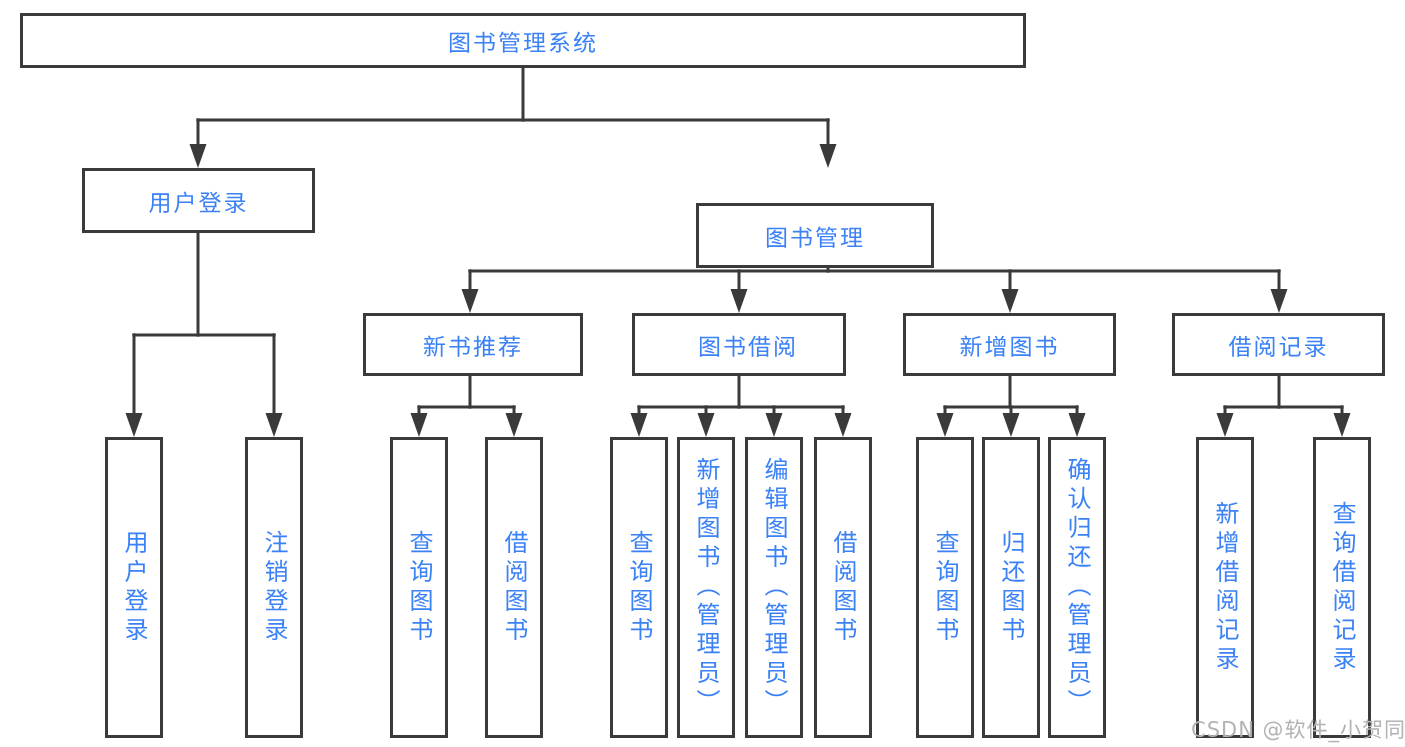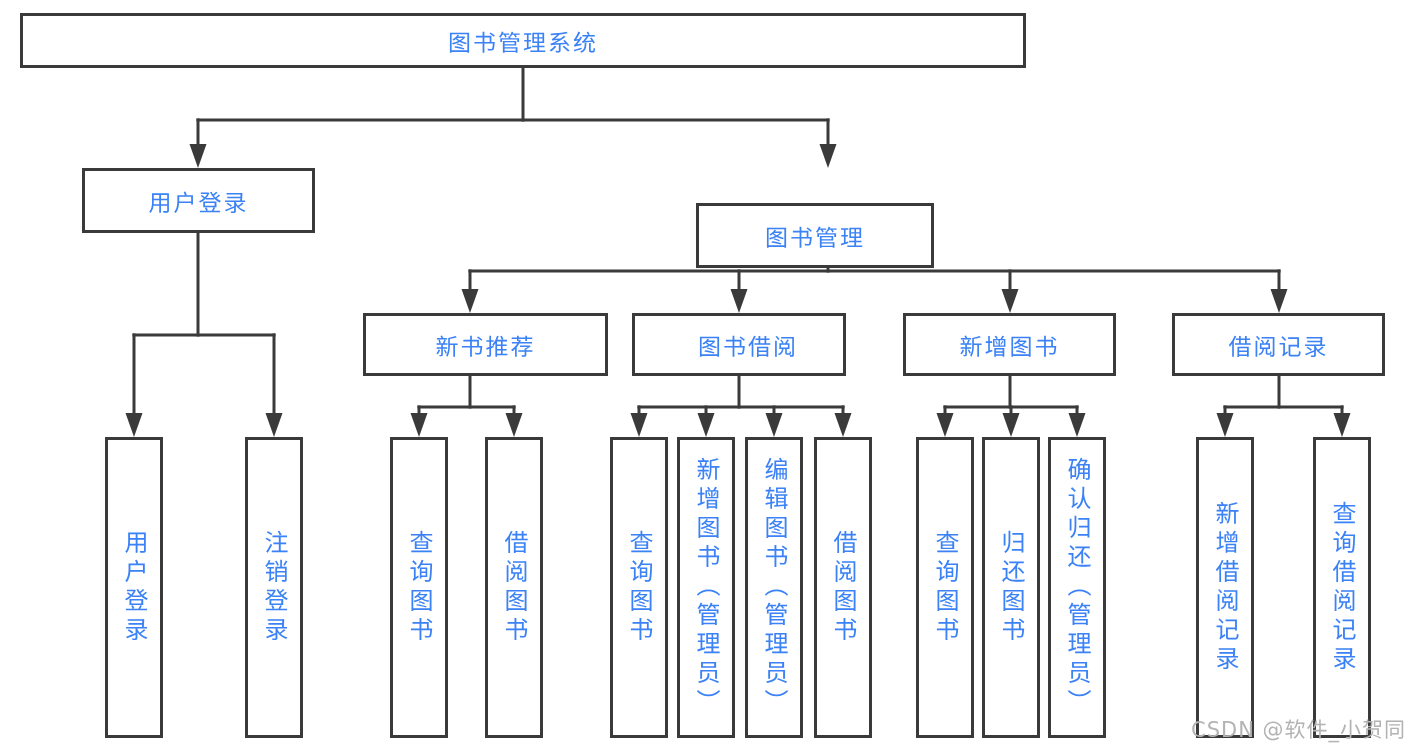--- a/index.html
+++ b/index.html
@@ -105,21 +105,21 @@
         <polygon points="1333.5,413 1350.5,413 1342,437" stroke="none"></polygon>
       </g>
     </g>
   </svg>
 
   <div class="node" style="left:20px;top:13px;width:1006px;height:55px;">图书管理系统</div>
 
   <div class="node" style="left:82px;top:168px;width:233px;height:65px;">用户登录</div>
   <div class="node" style="left:696px;top:168px;width:238px;height:65px;margin-top:35px;">图书管理</div>
 
-  <div class="node" style="left:363px;top:313px;width:245px;height:63px;">新书推荐</div>
+  <div class="node" style="left:363px;top:313px;width:220px;height:63px;">新书推荐</div>
   <div class="node" style="left:632px;top:313px;width:214px;height:63px;padding-left:18px;">图书借阅</div>
   <div class="node" style="left:903px;top:313px;width:213px;height:63px;">新增图书</div>
   <div class="node" style="left:1172px;top:313px;width:213px;height:63px;text-align:center;">借阅记录</div>
 
   <div class="node v" style="left:105px;top:437px;width:58px;height:301px;">用户登录</div>
   <div class="node v" style="left:245px;top:437px;width:58px;height:301px;">注销登录</div>
 
   <div class="node v" style="left:390px;top:437px;width:58px;height:301px;">查询图书</div>
   <div class="node v" style="left:485px;top:437px;width:58px;height:301px;">借阅图书</div>
 

